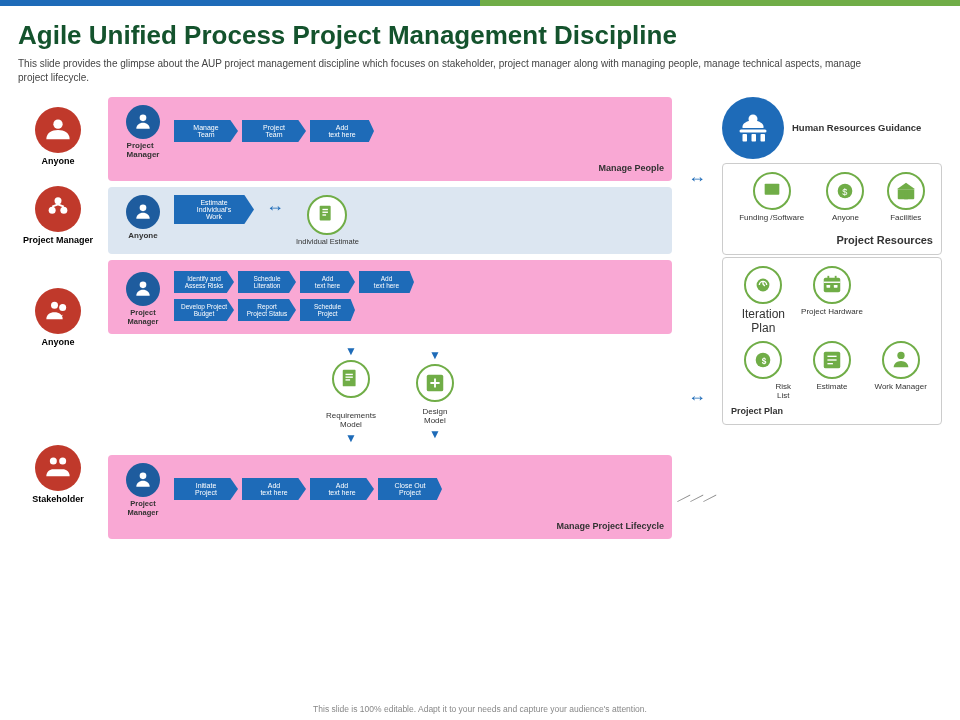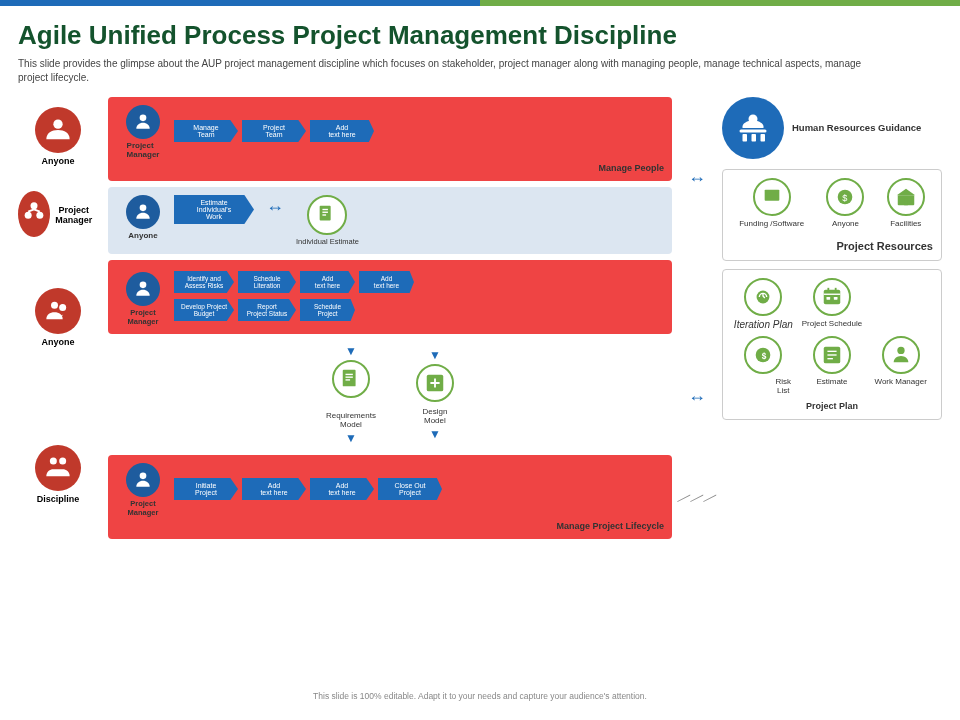--- a/index.html
+++ b/index.html
@@ -65,21 +65,21 @@
 
     
     .center-col {
       flex: 1;
       display: flex;
       flex-direction: column;
       gap: 6px;
     }
 
     .process-row {
-      background: #ef4444;
+      background: #f9a8d4;
       border-radius: 4px;
       padding: 8px 8px;
       position: relative;
     }
 
     .process-row-label {
       font-size: 9px;
       font-weight: bold;
       color: #333;
       text-align: right;
@@ -156,21 +156,21 @@
       margin-bottom: 3px;
     }
     .artifact-icon svg { width: 22px; height: 22px; fill: #70ad47; }
 
     
     .right-col {
       width: 220px;
       flex-shrink: 0;
       display: flex;
       flex-direction: column;
-      gap: 8px;
+      gap: 2px;
     }
 
     
     .hr-section {
       display: flex;
       align-items: center;
       gap: 8px;
       margin-bottom: 2px;
     }
     .hr-circle {
@@ -241,33 +241,33 @@
       border: 1px solid #ccc;
       border-radius: 4px;
       padding: 8px;
       background: white;
     }
 
     .plan-box-title {
       font-size: 9px;
       font-weight: bold;
       color: #333;
-      text-align: center;
+      text-align: left;
       margin-top: 6px;
     }
 
     .plan-icons-grid {
       display: grid;
       grid-template-columns: 1fr 1fr 1fr;
       gap: 6px 4px;
     }
 
     .footer-note {
       position: absolute;
-      bottom: 19px;
+      bottom: 6px;
       left: 0;
       right: 0;
       text-align: center;
       font-size: 8.5px;
       color: #888;
       margin-top: 18px;
     }
 
     .row-two-lines {
       display: flex;
@@ -295,21 +295,21 @@
       <div style="height:78px; display:flex; flex-direction:column; align-items:center; justify-content:center;">
         <div class="person-icon person-icon-red">
           <svg viewBox="0 0 24 24">
               <circle cx="12" cy="7" r="4"></circle>
               <path d="M2 20c0-5.5 4.5-8 10-8s10 2.5 10 8"></path>
             </svg>
         </div>
         <div style="font-size:9px;text-align:center;font-weight:bold;">Anyone</div>
       </div>
 
-      <div style="height:72px; display:flex; flex-direction:row; align-items:center; justify-content:center; margin-top:4px;">
+      <div style="height:72px; display:flex; flex-direction:column; align-items:center; justify-content:center; margin-top:4px;">
         <div class="person-icon person-icon-red">
           <svg viewBox="0 0 24 24">
               <circle cx="12" cy="5" r="3"></circle>
               <circle cx="7" cy="13" r="3"></circle>
               <circle cx="17" cy="13" r="3"></circle>
               <line x1="12" y1="8" x2="7" y2="10" stroke="white" stroke-width="1.5"></line>
               <line x1="12" y1="8" x2="17" y2="10" stroke="white" stroke-width="1.5"></line>
             </svg>
         </div>
         <div style="font-size:9px;text-align:center;font-weight:bold;">Project Manager</div>
@@ -328,21 +328,21 @@
       </div>
 
       <div style="height:90px; display:flex; flex-direction:column; align-items:center; justify-content:center; margin-top:52px;">
         <div class="person-icon person-icon-red">
           <svg viewBox="0 0 24 24">
               <circle cx="8" cy="6" r="3"></circle>
               <circle cx="16" cy="6" r="3"></circle>
               <path d="M2 19c0-4 3-6 6-6h8c3 0 6 2 6 6"></path>
             </svg>
         </div>
-        <div style="font-size:9px;text-align:center;font-weight:bold;">Discipline</div>
+        <div style="font-size:9px;text-align:center;font-weight:bold;">Stakeholder</div>
       </div>
 
     </div>
 
     <div class="center-col">
 
       <div class="process-row">
         <div class="arrow-row">
 
           <div class="person-in-row">
@@ -548,35 +548,35 @@
         <div class="plan-icons-grid">
 
           <div class="resource-item">
             <div class="res-icon">
               <svg viewBox="0 0 24 24" fill="#70ad47">
                   <circle cx="12" cy="12" r="7"></circle>
                   <path d="M8 12a4 4 0 0 1 8 0" stroke="white" stroke-width="1.5" fill="none"></path>
                   <path d="M12 8v3l2 2" stroke="white" stroke-width="1.5" fill="none"></path>
                 </svg>
             </div>
-            <div style="font-size:10px;font-style:italic;">Iteration Plan</div>
+            <div style="font-size:12px;">Iteration Plan</div>
           </div>
 
           <div class="resource-item">
             <div class="res-icon">
               <svg viewBox="0 0 24 24" fill="#70ad47">
                   <rect x="3" y="4" width="18" height="16" rx="2"></rect>
                   <line x1="3" y1="9" x2="21" y2="9" stroke="white" stroke-width="1.5"></line>
                   <line x1="8" y1="2" x2="8" y2="6" stroke="#70ad47" stroke-width="2"></line>
                   <line x1="16" y1="2" x2="16" y2="6" stroke="#70ad47" stroke-width="2"></line>
                   <rect x="6" y="12" width="4" height="3" fill="white" rx="0.5"></rect>
                   <rect x="14" y="12" width="4" height="3" fill="white" rx="0.5"></rect>
                 </svg>
             </div>
-            <div style="font-size:8px;">Project Schedule</div>
+            <div style="font-size:8px;">Project Hardware</div>
           </div>
 
           <div></div>
 
           <div class="resource-item">
             <div class="res-icon">
               <svg viewBox="0 0 24 24" fill="#70ad47">
                   <circle cx="12" cy="12" r="8"></circle>
                   <text x="10.5" y="16" font-size="9" fill="white" font-weight="bold">$</text>
                 </svg>

